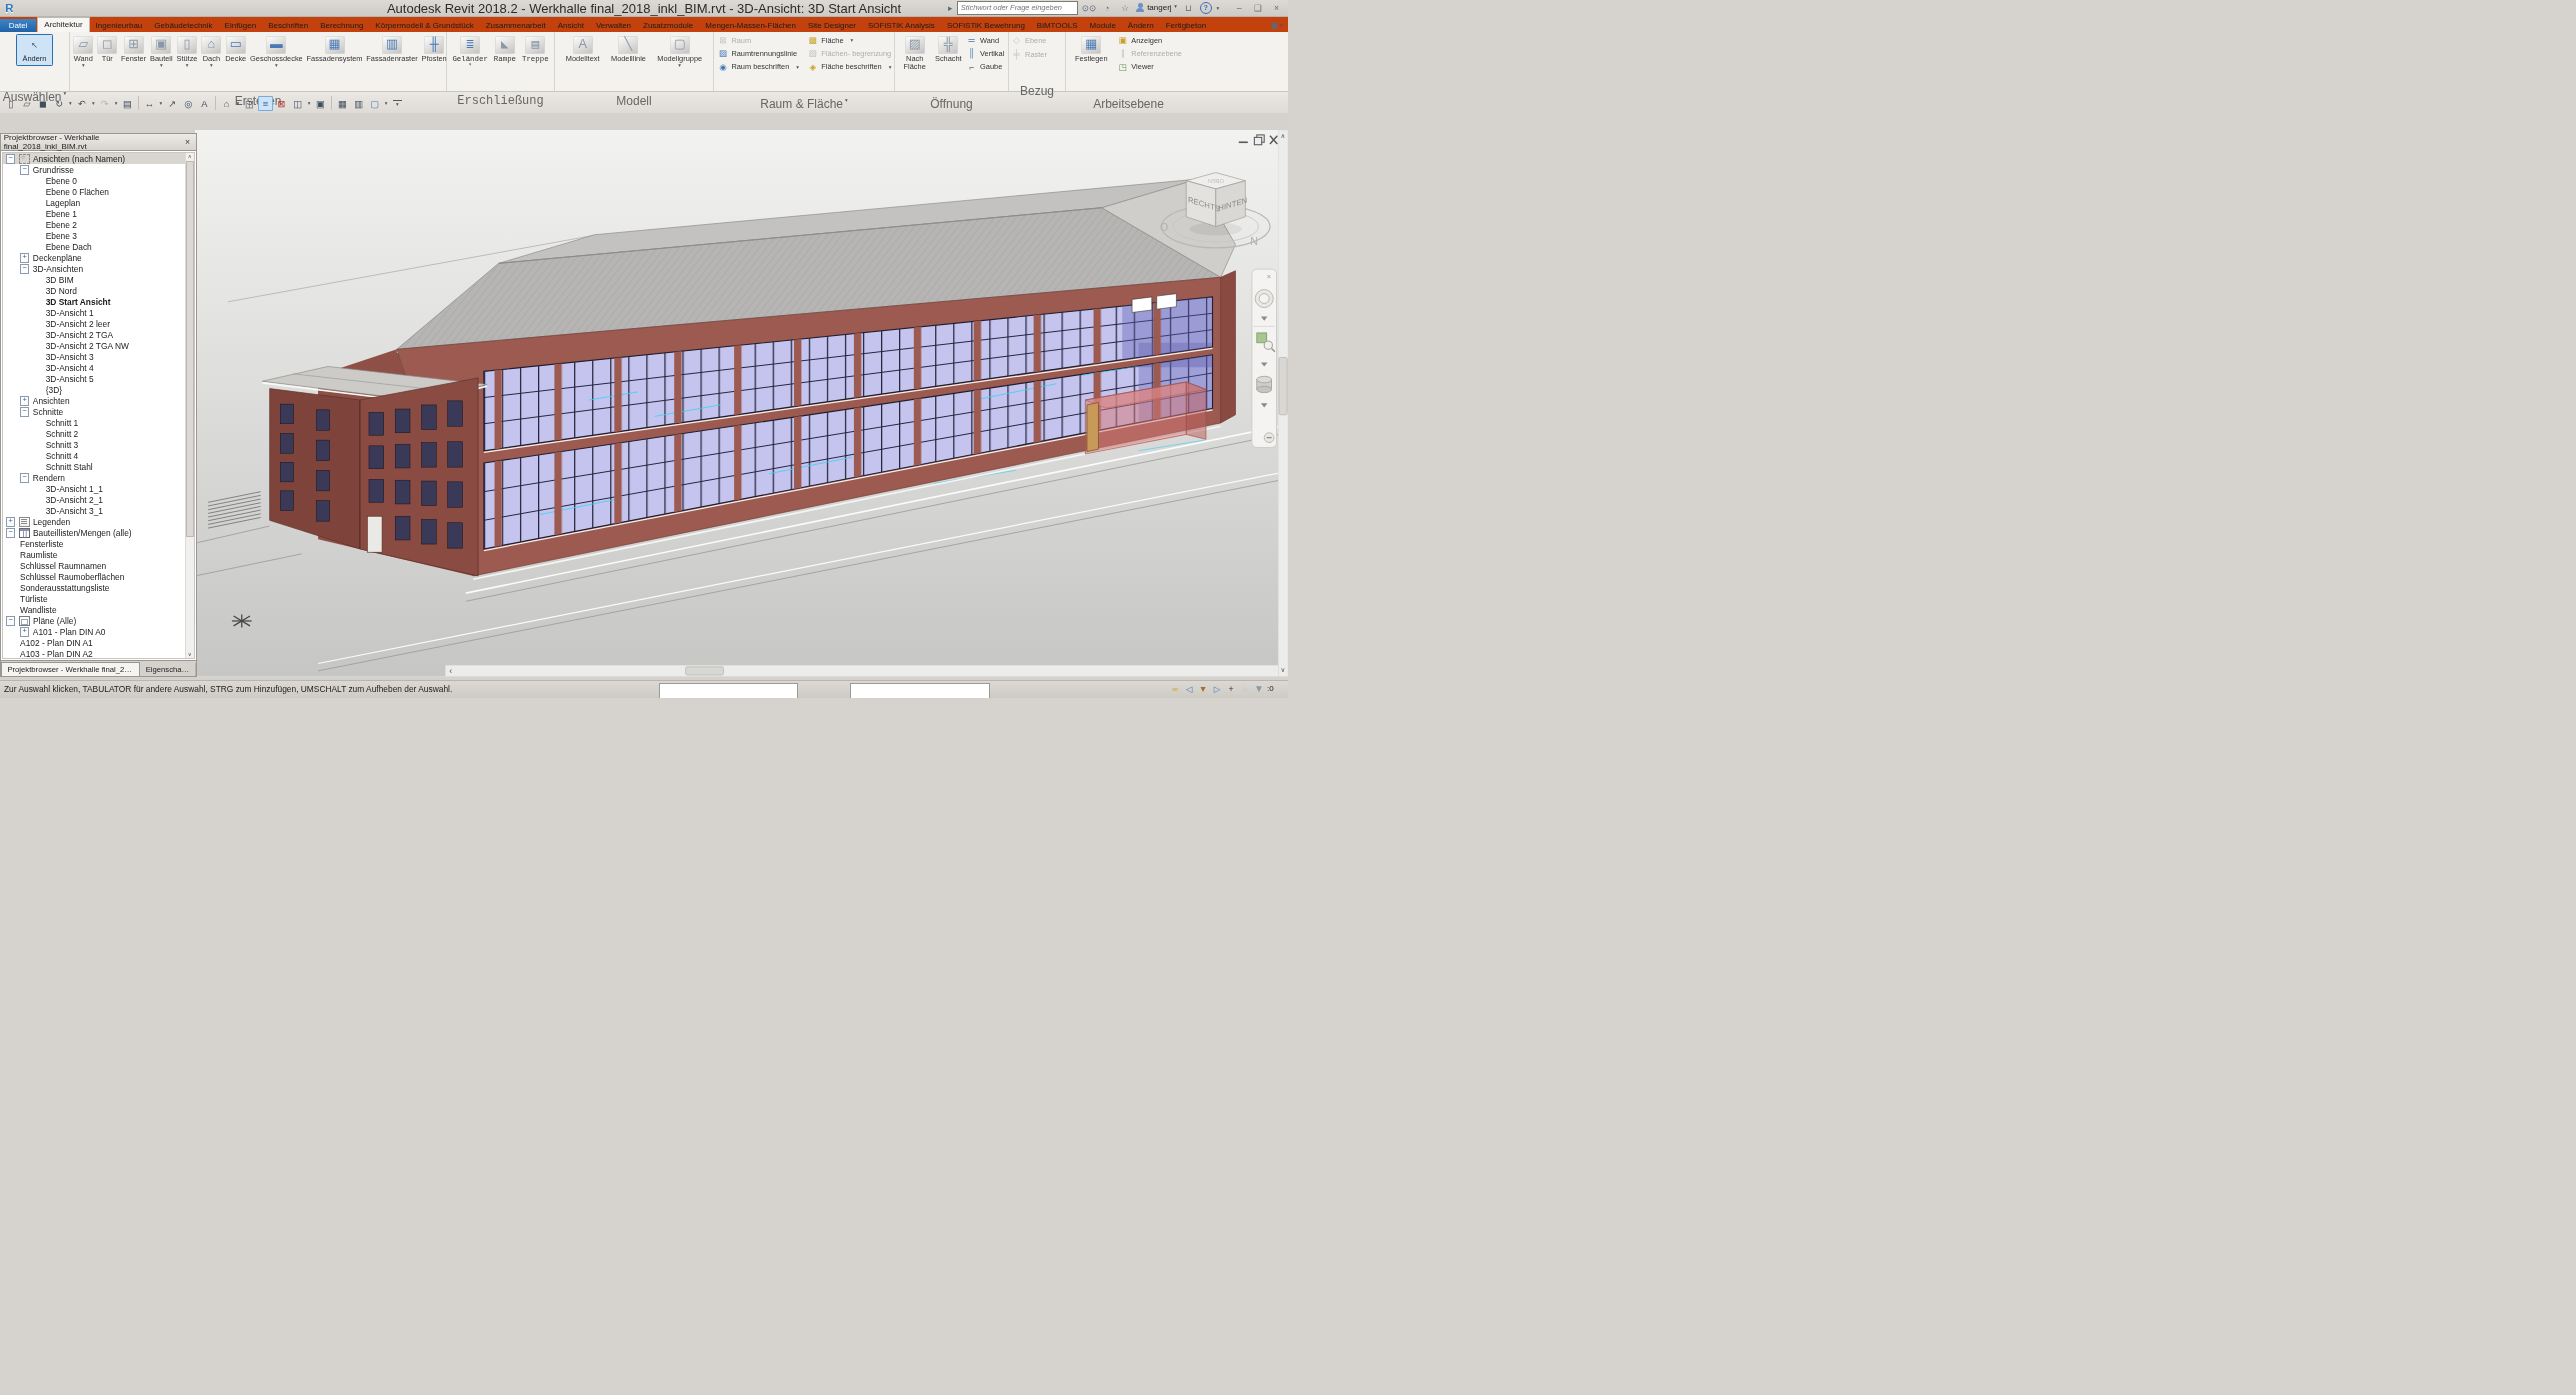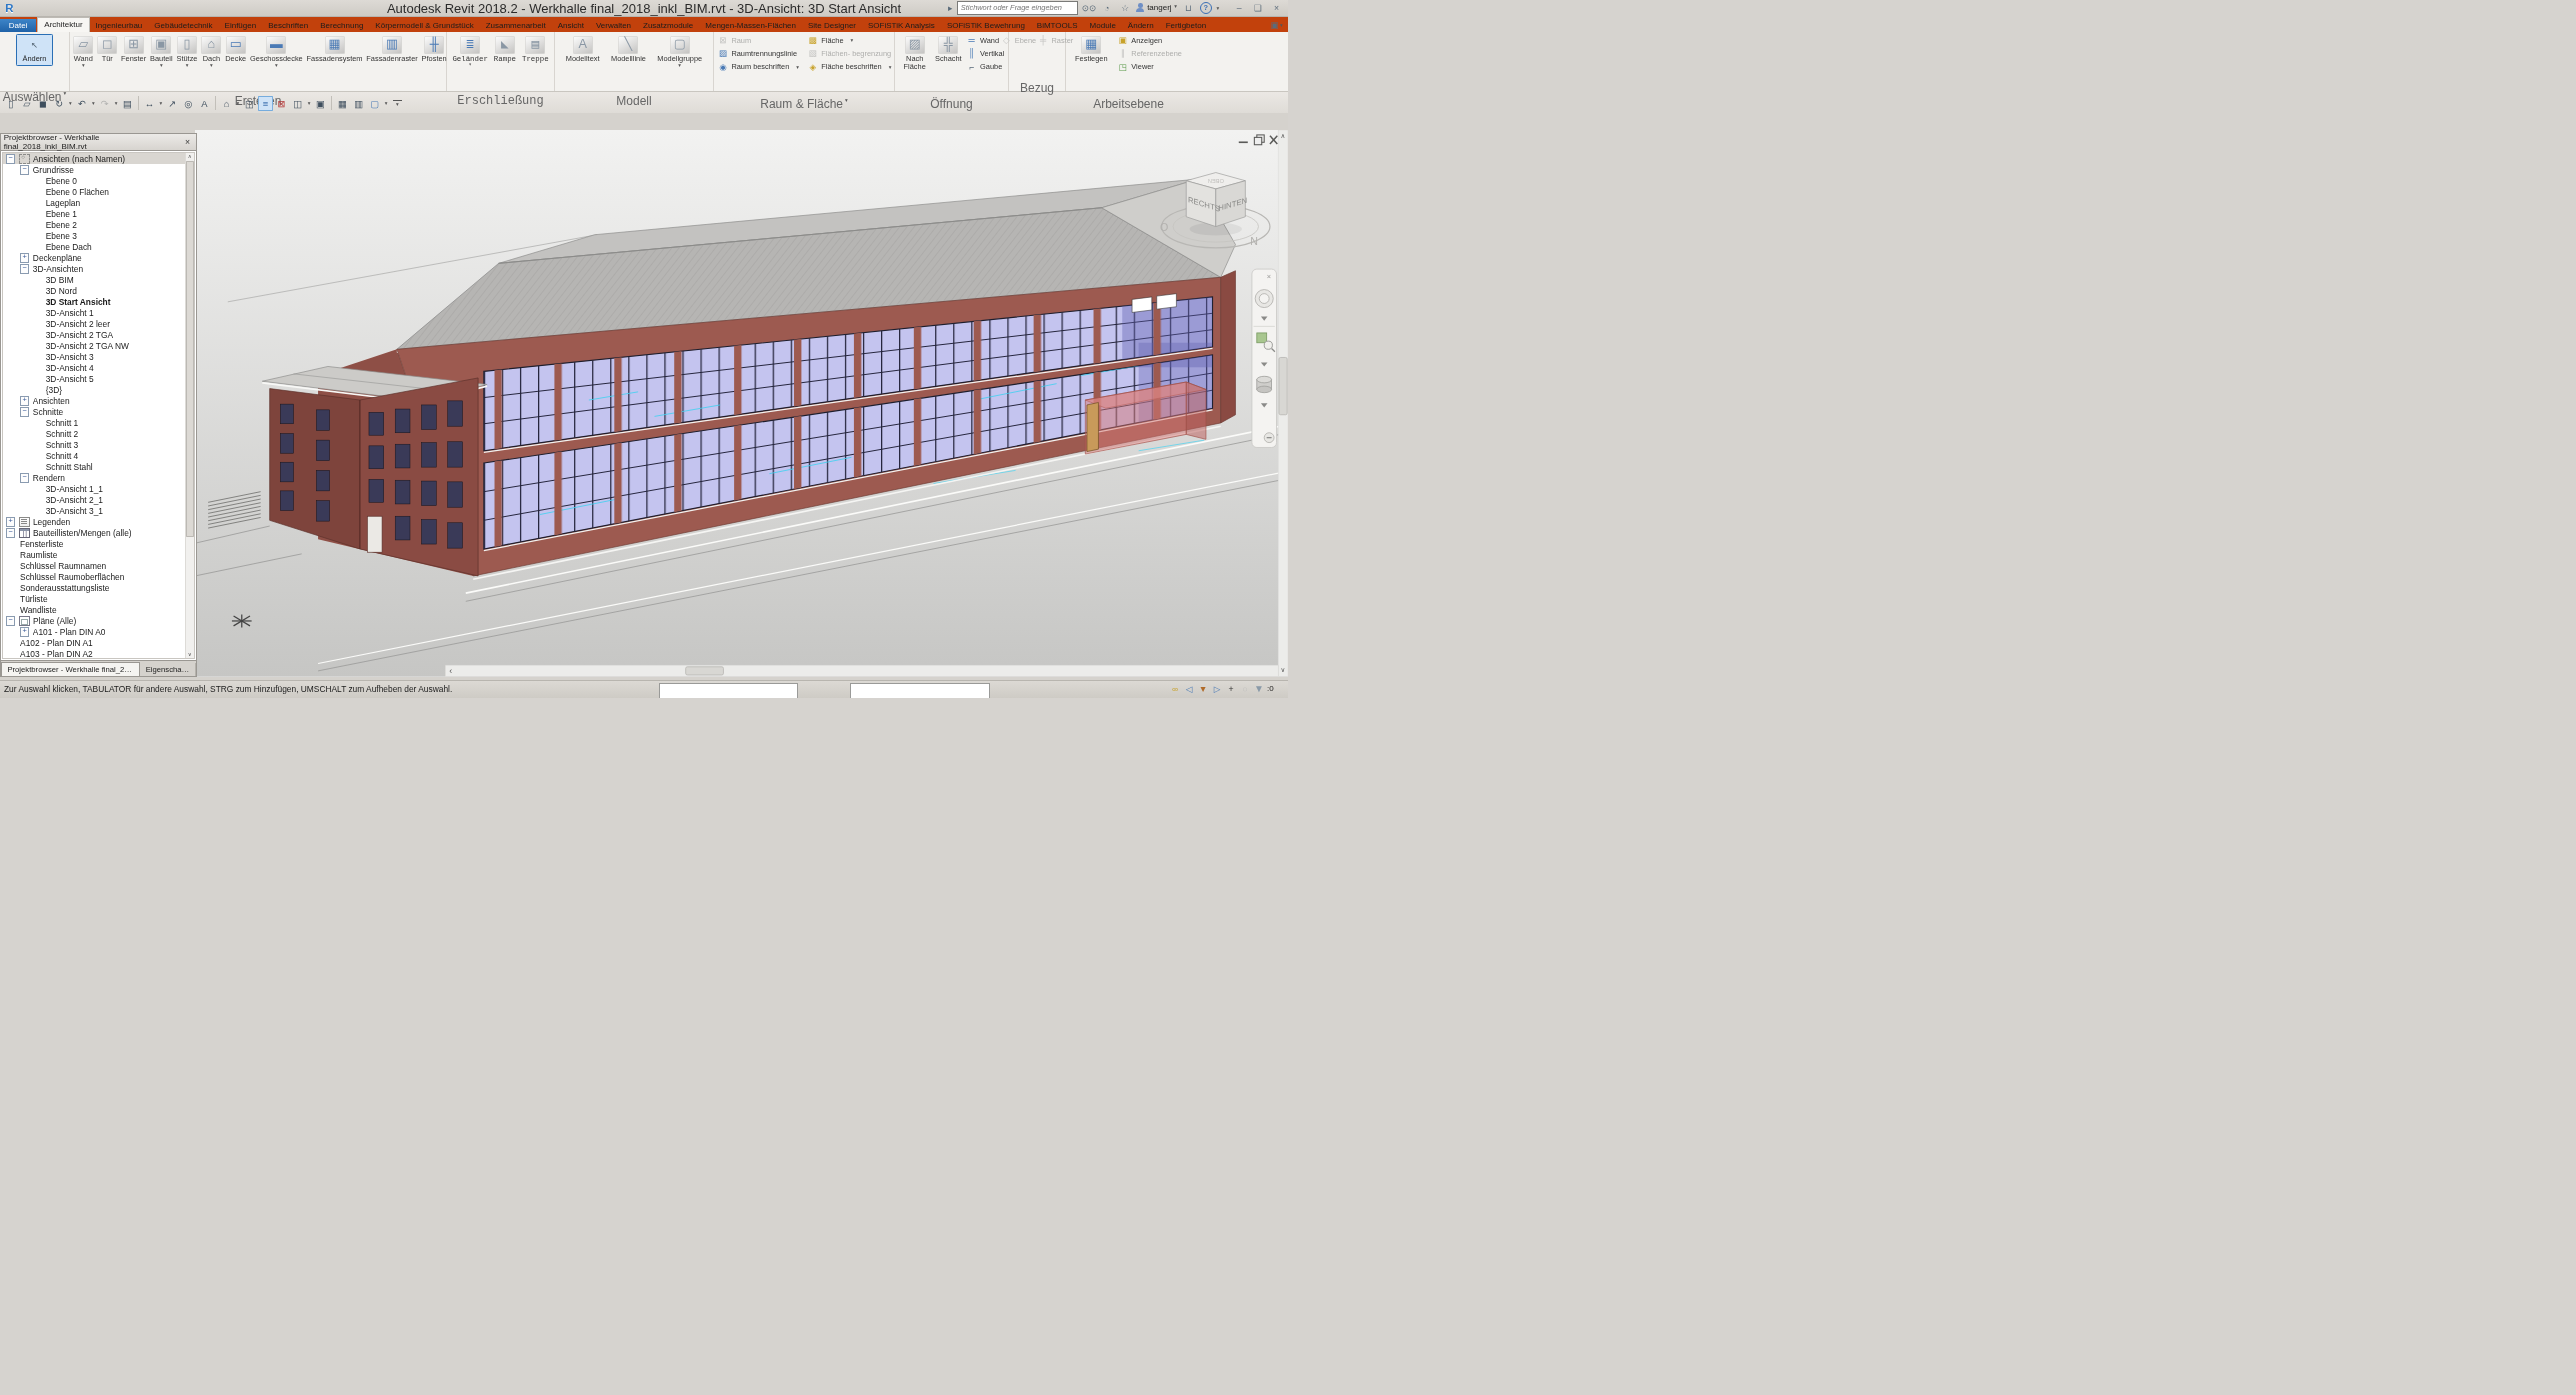--- a/index.html
+++ b/index.html
@@ -346,21 +346,21 @@
             <span>Gaube</span>
           </div>
       </div>
     </div>
     <div class="plabel">
         <span>Öffnung</span>
       </div>
   </div>
 
   <div class="panel" style="width:56px;">
-    <div class="pbody" style="flex-direction:row;justify-content:center;align-items:flex-start;">
+    <div class="pbody" style="flex-direction:column;justify-content:center;align-items:flex-start;">
       <div class="sbtn dis">
           <span class="gi dis" data-glyph="◇"></span>
           <span>Ebene</span>
         </div>
       <div class="sbtn dis">
           <span class="gi dis" data-glyph="╪"></span>
           <span>Raster</span>
         </div>
     </div>
     <div class="plabel">

